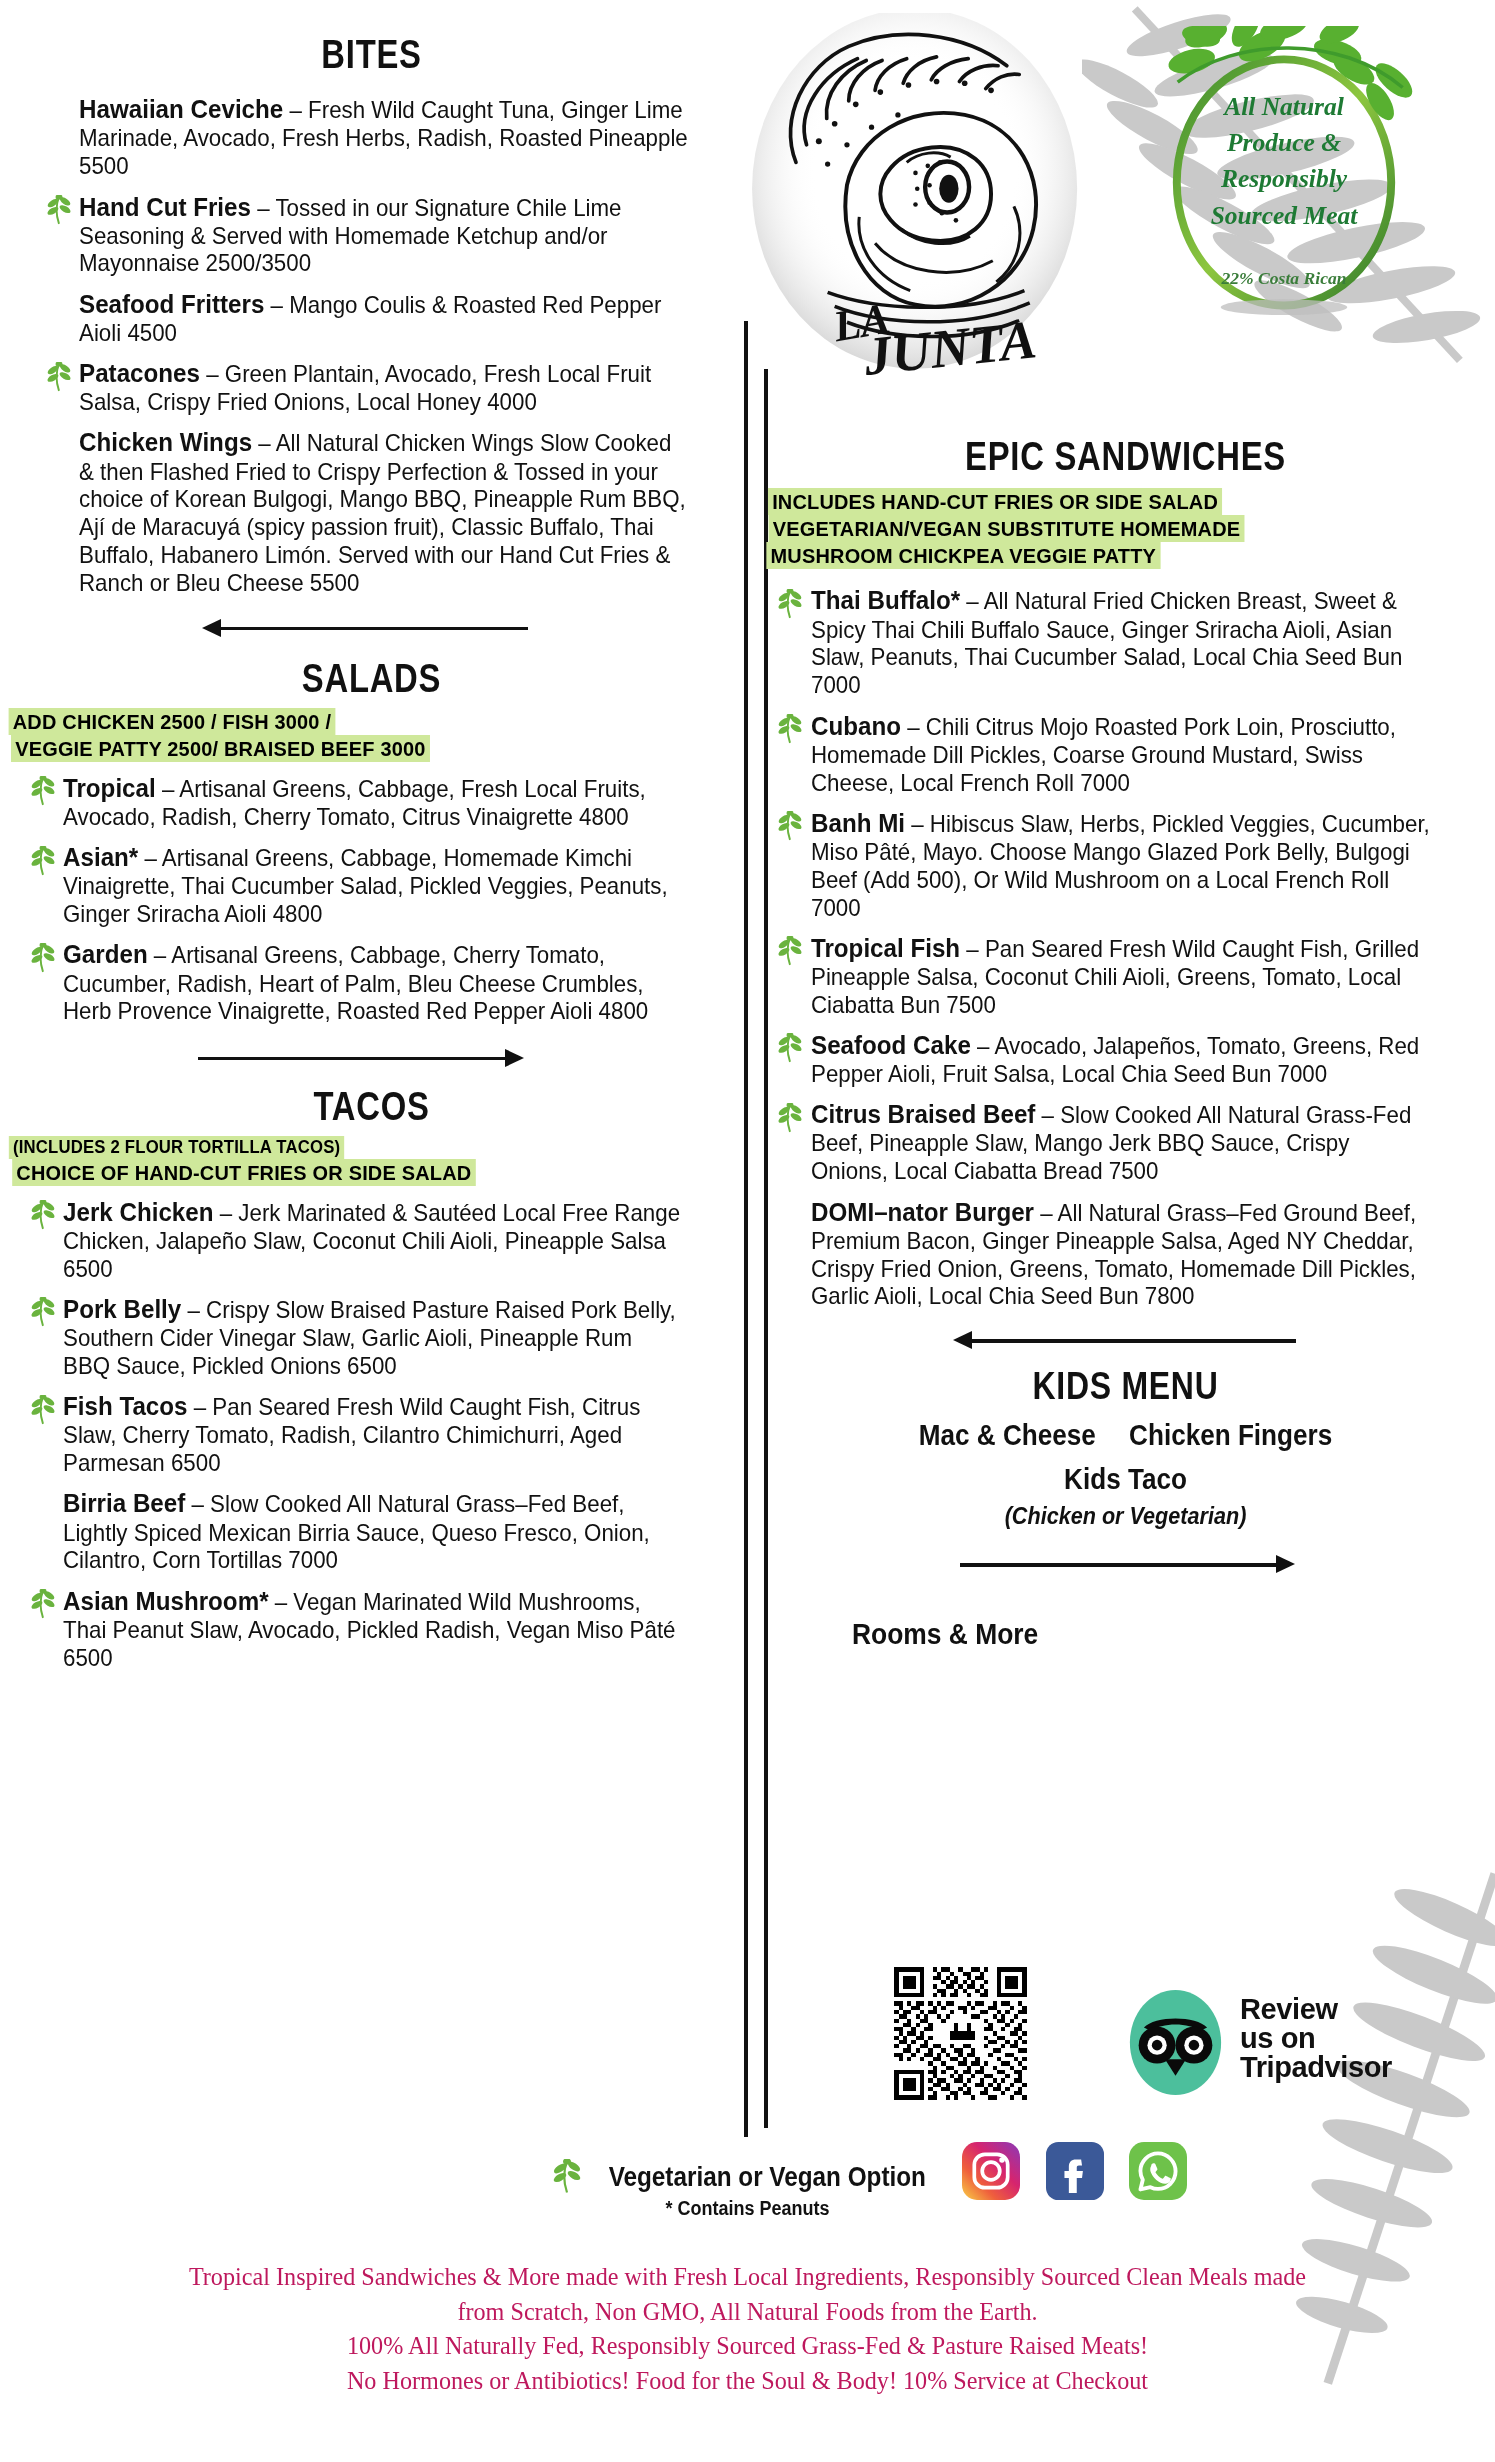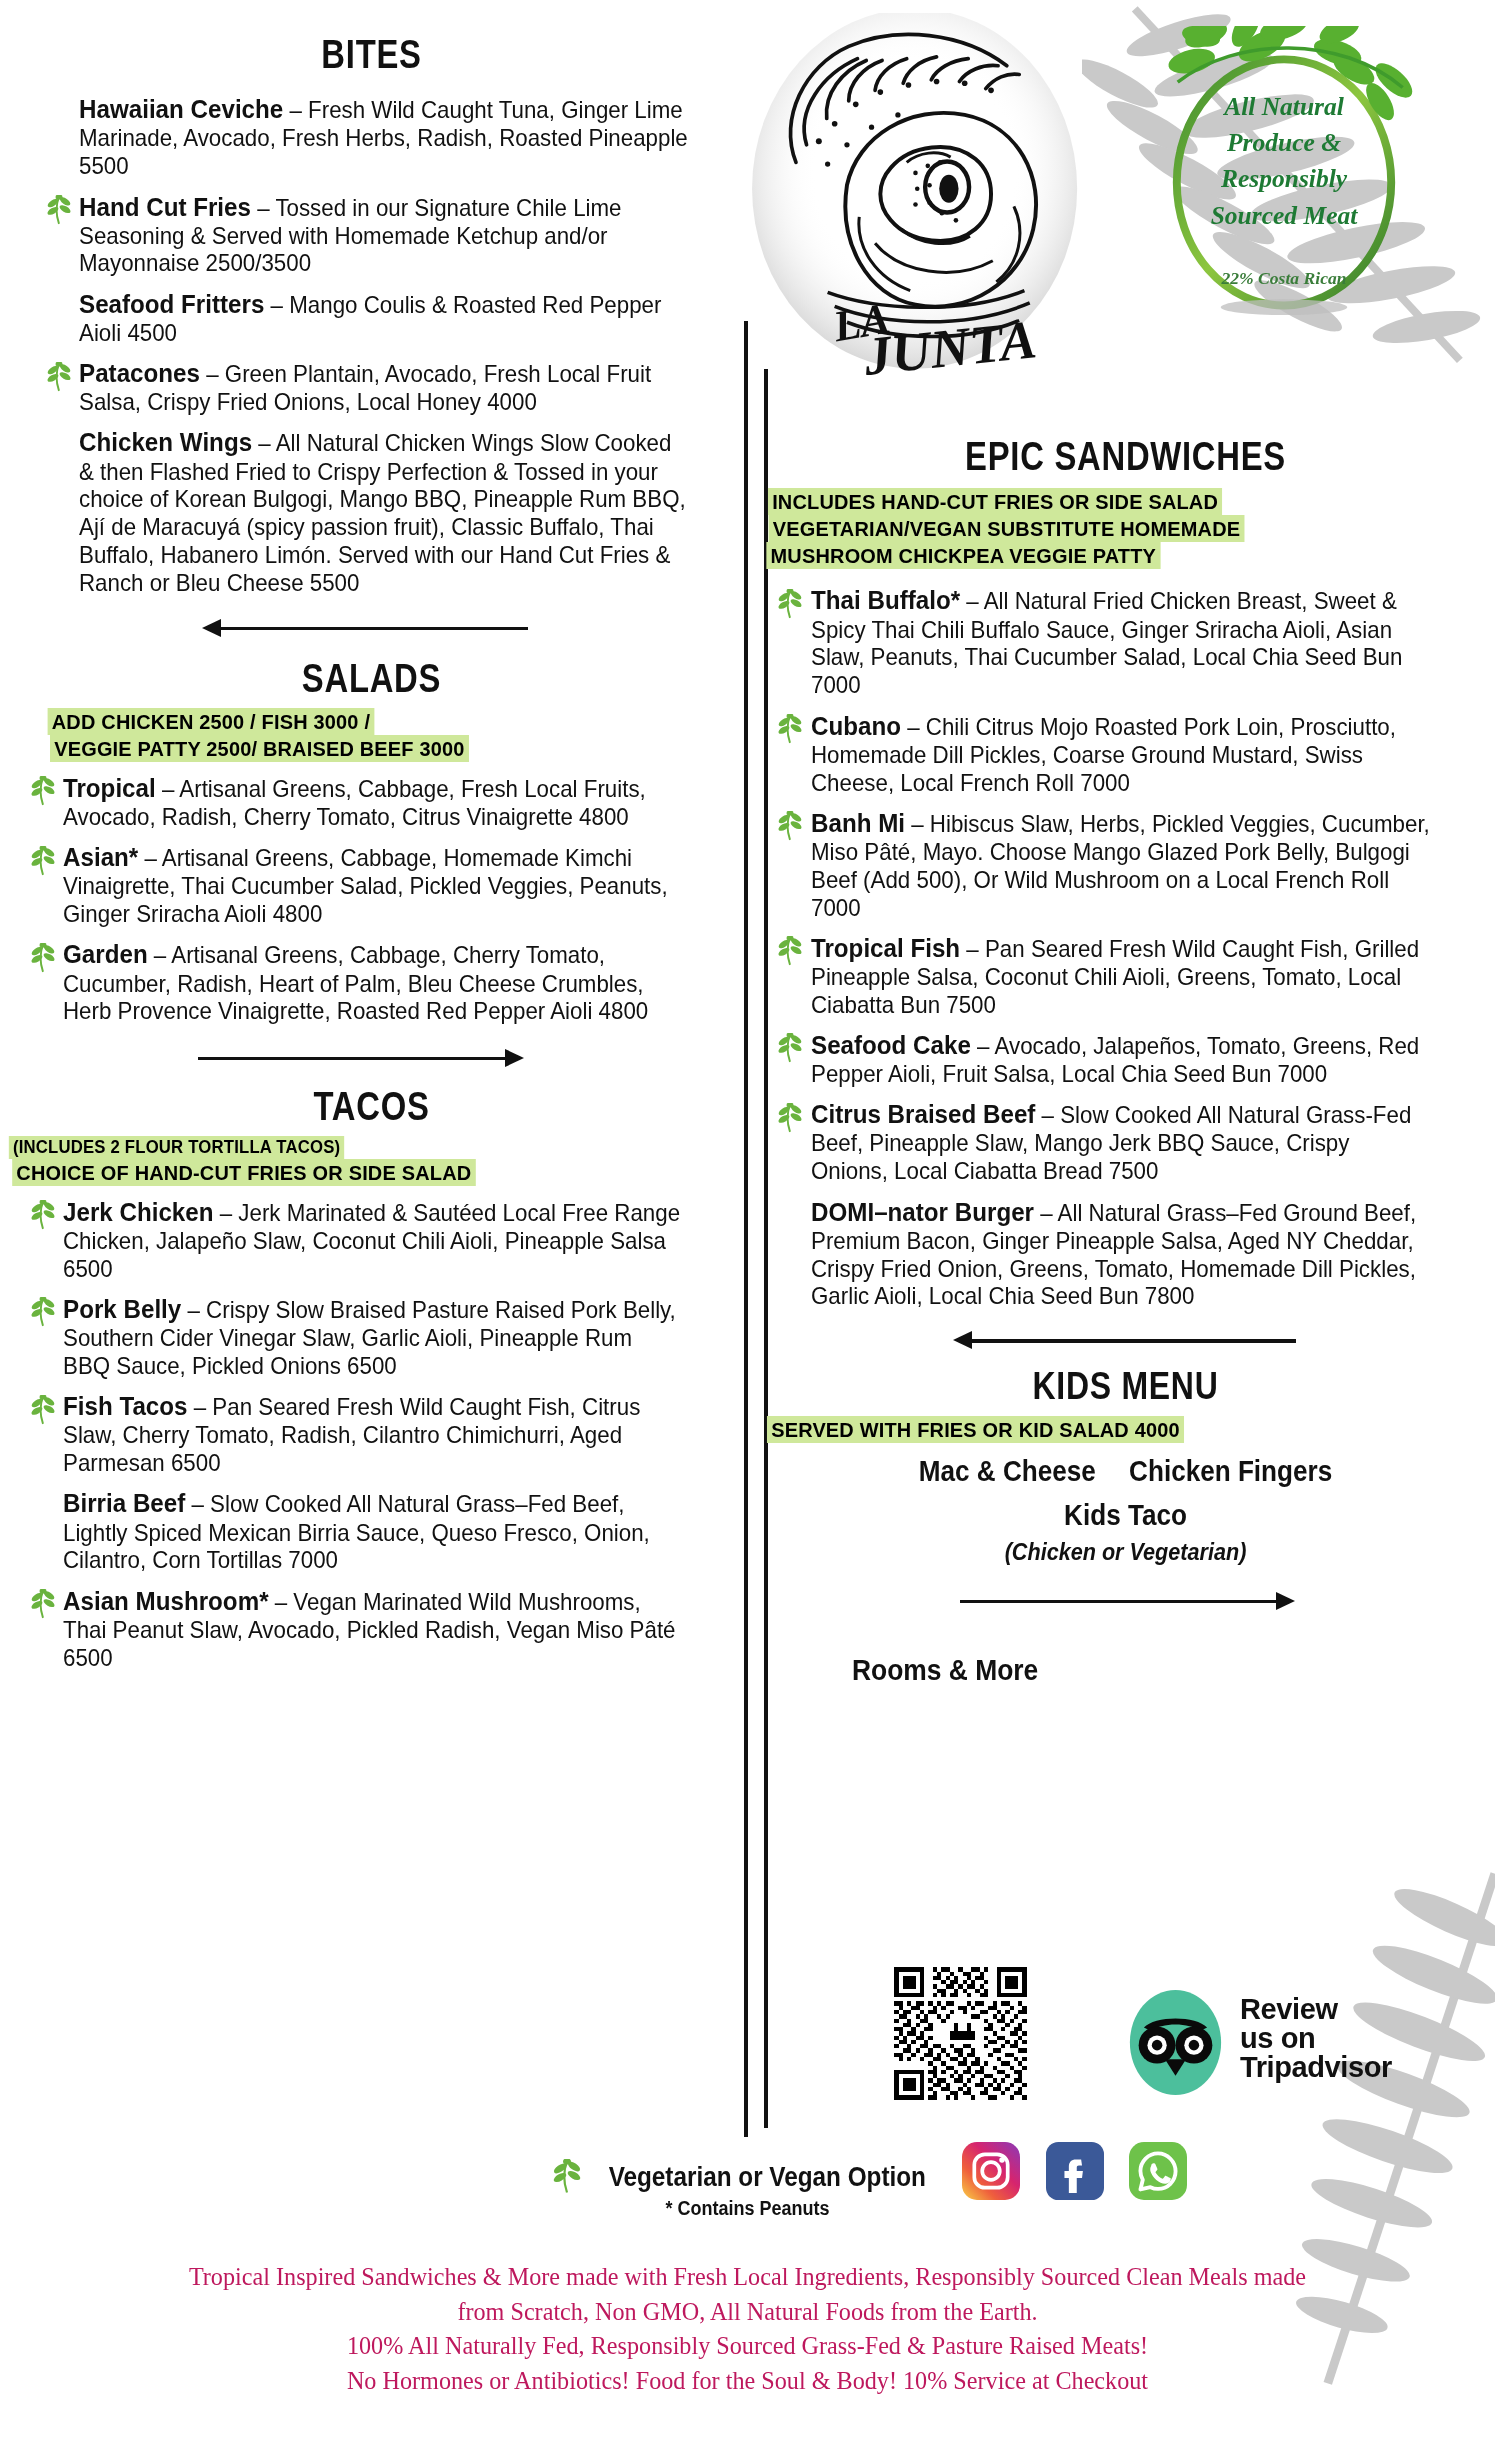--- a/index.html
+++ b/index.html
@@ -290,21 +290,21 @@
         <div class="txt"><span class="name">Chicken Wings</span><span> – All Natural Chicken Wings Slow Cooked &amp; then Flashed Fried to Crispy Perfection &amp; Tossed in your choice of Korean Bulgogi, Mango BBQ, Pineapple Rum BBQ, Ají de Maracuyá (spicy passion fruit), Classic Buffalo, Thai Buffalo, Habanero Limón. Served with our Hand Cut Fries &amp; Ranch or Bleu Cheese 5500</span></div>
       </div>
     </div>
 
     <div class="arrow-wrap" style="margin-top:12.3px;">
       <div class="arrow left" style="left:220px; width:308px;"></div>
     </div>
 
     <div class="section-title" style="margin-top:8.8px;">SALADS</div>
 
-    <div class="highlight-block" style="margin-top:8.8px;padding-left:39px;">
+    <div class="highlight-block" style="margin-top:8.8px;">
       <span>ADD CHICKEN 2500 / FISH 3000 /</span><br>
       <span>VEGGIE PATTY 2500/ BRAISED BEEF 3000</span>
     </div>
 
     <div style="margin:10.6px 0 0 26px; width:704px;">
       <div class="item">
         <svg class="leaf" viewBox="0 0 30 34">
             <g fill="#6ab33e">
               <path d="M15 33 C12 24 11 12 15 2" stroke="#6ab33e" stroke-width="2.2" fill="none"></path>
               <ellipse cx="8" cy="9" rx="7" ry="3.4" transform="rotate(-35 8 9)"></ellipse>
@@ -507,23 +507,20 @@
         <div class="txt"><span class="name">DOMI–nator Burger</span><span> – All Natural Grass–Fed Ground Beef, Premium Bacon, Ginger Pineapple Salsa, Aged NY Cheddar, Crispy Fried Onion, Greens, Tomato, Homemade Dill Pickles, Garlic Aioli, Local Chia Seed Bun 7800</span></div>
       </div>
     </div>
 
     <div class="arrow-wrap" style="margin-top:8.8px;">
       <div class="arrow left" style="left:215px; width:325px;"></div>
     </div>
 
     <div class="section-title" style="margin-top:5.3px; font-size:39px;">KIDS  MENU</div>
 
-    <div class="highlight-block" style="margin-top:8.8px;">
-      <span>SERVED WITH FRIES OR KID SALAD 4000</span>
-    </div>
 
     <div class="kids-row">
       <span>Mac &amp; Cheese</span><span class="gap"></span><span>Chicken Fingers</span>
     </div>
     <div class="kids-row" style="margin-top:10.6px;">
       <span>Kids Taco</span>
     </div>
     <div class="kids-sub">(Chicken or Vegetarian)</div>
 
     <div class="arrow-wrap" style="margin-top:16px;">

